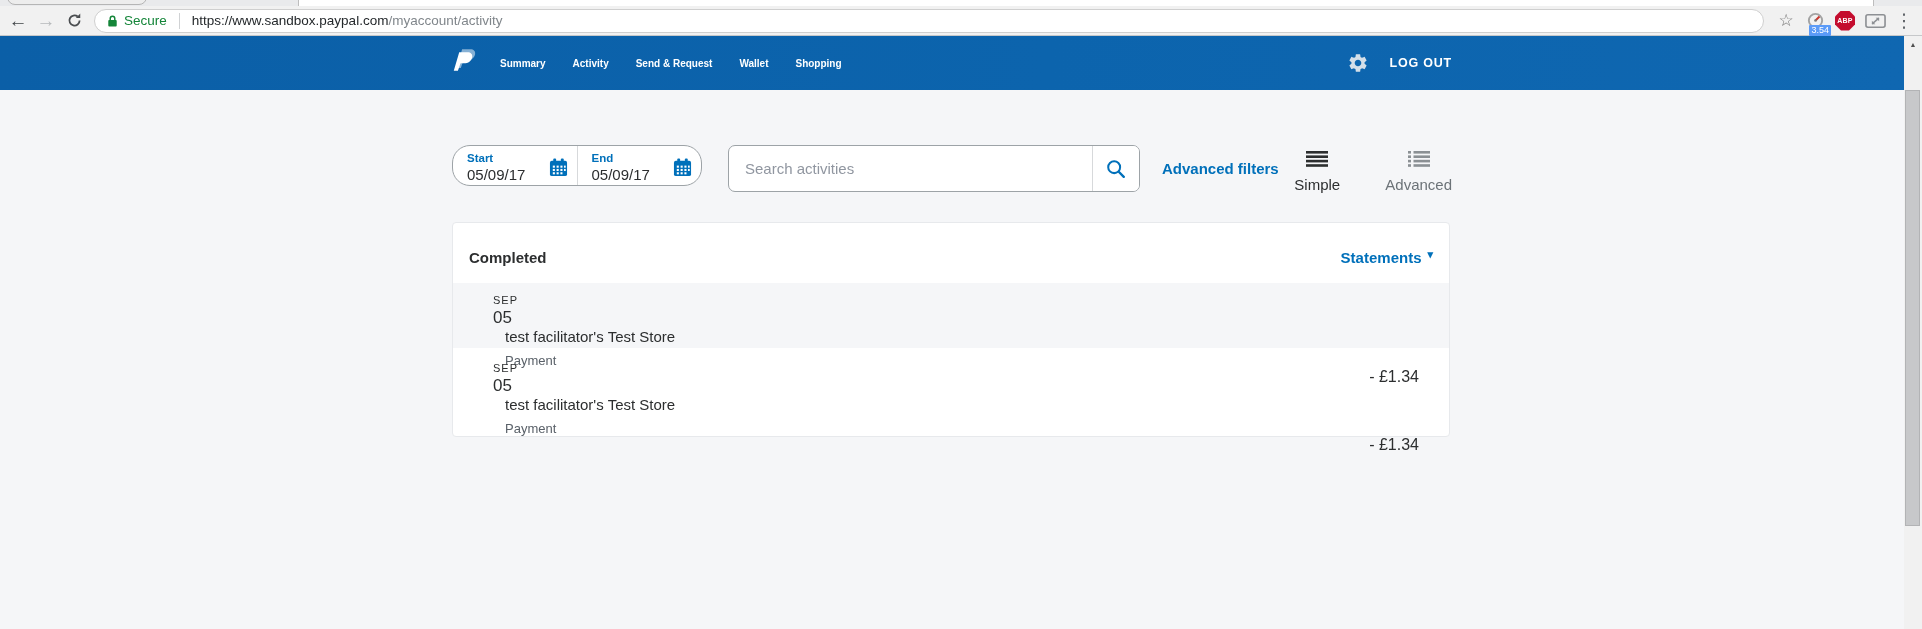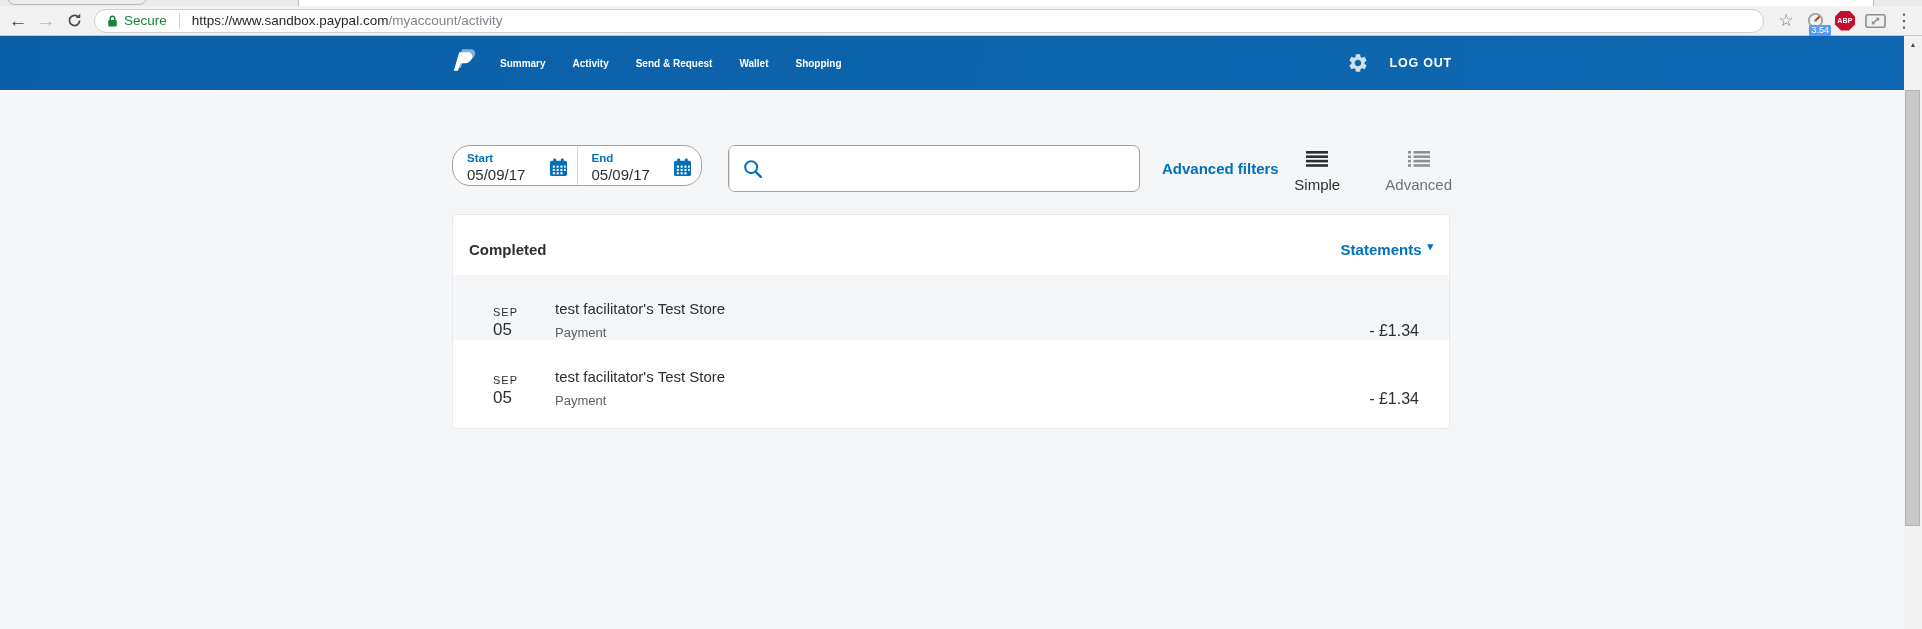--- a/index.html
+++ b/index.html
@@ -67,30 +67,30 @@
   .adv-link{margin-left:22px;align-self:center;font-size:15px;font-weight:700;
     color:var(--c-accent,#0070ba);text-decoration:none;cursor:pointer;white-space:nowrap;}
 
   .view-toggles{margin-left:auto;display:flex;gap:42px;align-self:center;padding-top:6px;}
   .toggle{text-align:center;cursor:pointer;min-width:52px;}
   .toggle-label{display:block;margin-top:5px;font-size:15px;}
   .toggle.simple .toggle-label{color:var(--c-dark,#2c2e2f);}
   .toggle.detailed .toggle-label{color:var(--c-mid,#6c7378);}
 
   
-  .card{position:absolute;left:452px;top:124px;width:998px;min-height:215px;background:#fff;
+  .card{position:absolute;left:452px;top:132px;width:998px;min-height:215px;background:#fff;
     border:1px solid #e7e9ec;border-radius:4px;box-sizing:border-box;padding-bottom:17px;}
   .card-head{display:flex;justify-content:space-between;align-items:center;padding:26px 16px 0 16px;}
   .card-title{font-size:15px;font-weight:700;color:var(--c-dark,#2c2e2f);}
   .statements{font-size:15px;font-weight:700;color:var(--c-accent,#0070ba);cursor:pointer;
     display:flex;gap:6px;}
   .caret{font-size:11px;line-height:1;}
   .rows{margin-top:17px;}
-  .trow{display:flex;align-items:flex-end;height:65px;box-sizing:border-box;
-    padding:11px 30px 0 40px;cursor:pointer;}
+  .trow{display:flex;align-items:flex-start;height:65px;box-sizing:border-box;
+    padding:11px 30px 0 40px;cursor:pointer;flex-direction:column;}
   .trow.alt{background:var(--c-alt,#f5f6f8);}
   .trow + .trow{height:68px;padding-top:14px;}
   .dcol{width:50px;flex:0 0 auto;}
   .d-month{display:block;font-size:11px;letter-spacing:1px;color:var(--c-dark,#2c2e2f);}
   .d-day{display:block;font-size:17px;color:var(--c-dark,#2c2e2f);margin-top:2px;}
   .mcol{margin-left:12px;}
   .t-title{display:block;font-size:15px;color:var(--c-dark,#2c2e2f);}
   .t-sub{display:block;font-size:13px;color:#5a6169;margin-top:8px;}
   .amount{margin-left:auto;font-size:16px;font-weight:500;color:var(--c-dark,#2c2e2f);white-space:nowrap;}
 
@@ -232,20 +232,21 @@
                 <rect x="15.8" y="11.5" width="1.8" height="2.2"></rect>
               <rect x="4" y="15" width="2.2" height="2.2"></rect>
                 <rect x="8" y="15" width="2.2" height="2.2"></rect>
                 <rect x="12" y="15" width="2.2" height="2.2"></rect>
             </g>
           </svg>
         </div>
       </div>
 
       <div class="searchbox">
+        <input class="search-input" type="text" placeholder="Search activities" style="">
         <div class="search-btn">
           <svg width="22" height="22" viewBox="0 0 24 24">
             <circle cx="10" cy="10" r="6.5" fill="none" stroke="#0070ba" stroke-width="2.2"></circle>
             <path d="M15 15 L20.5 20.5" stroke="#0070ba" stroke-width="2.6" stroke-linecap="round"></path>
           </svg>
         </div>
       </div>
 
       <a class="adv-link">Advanced filters</a>
 

